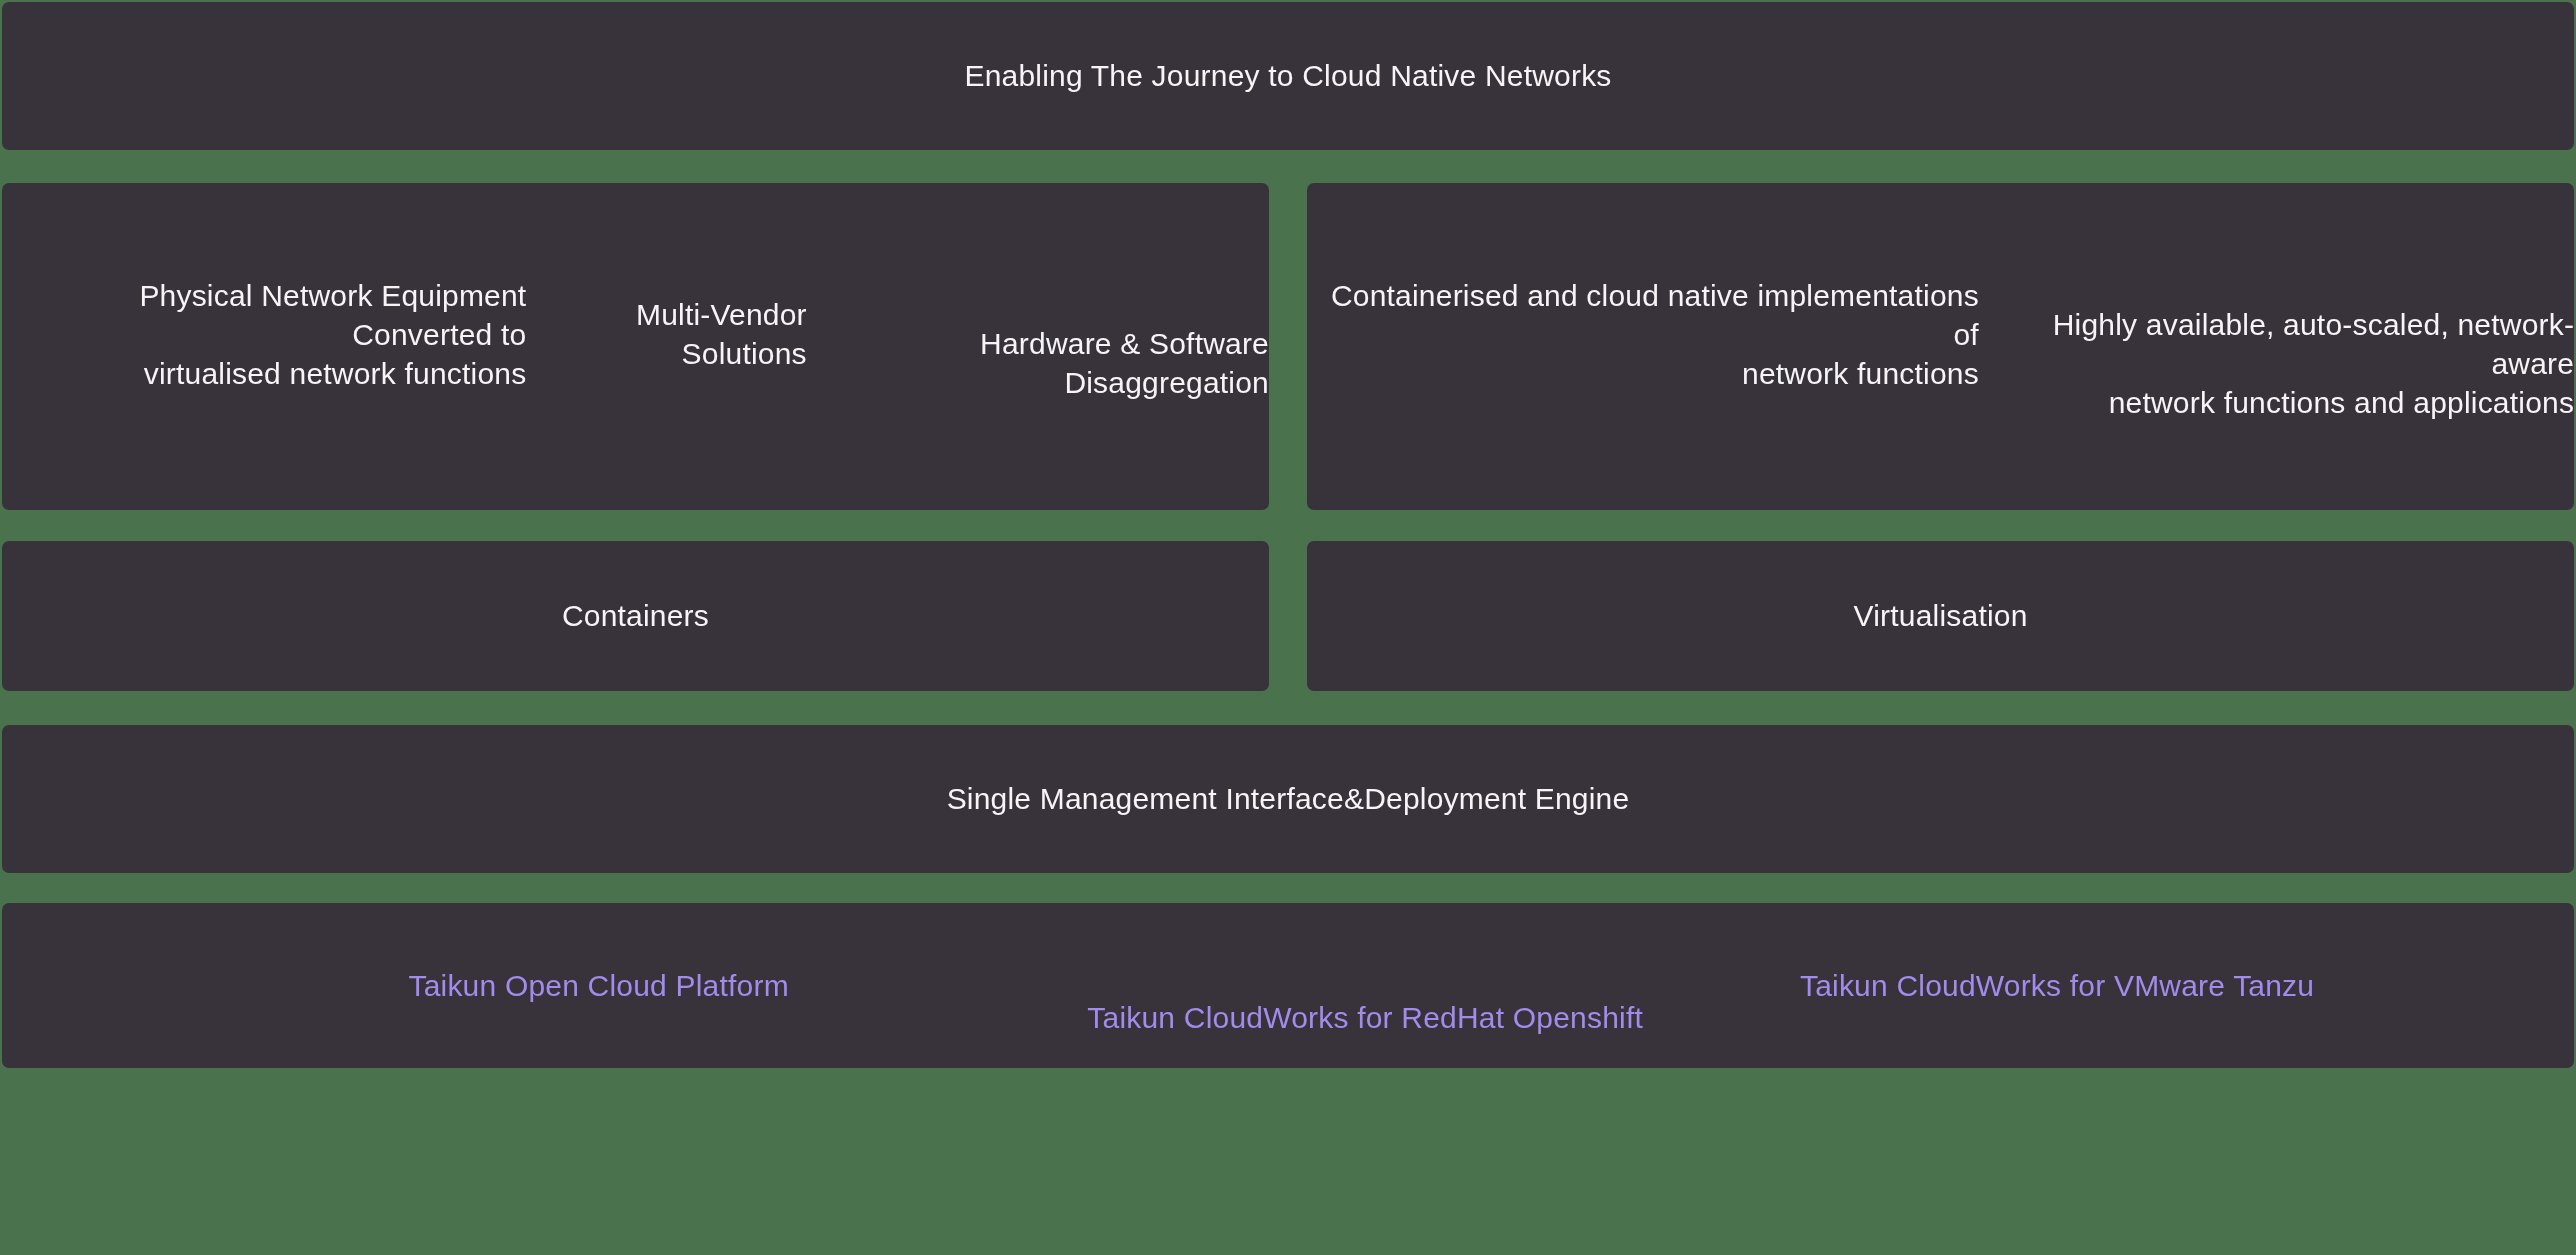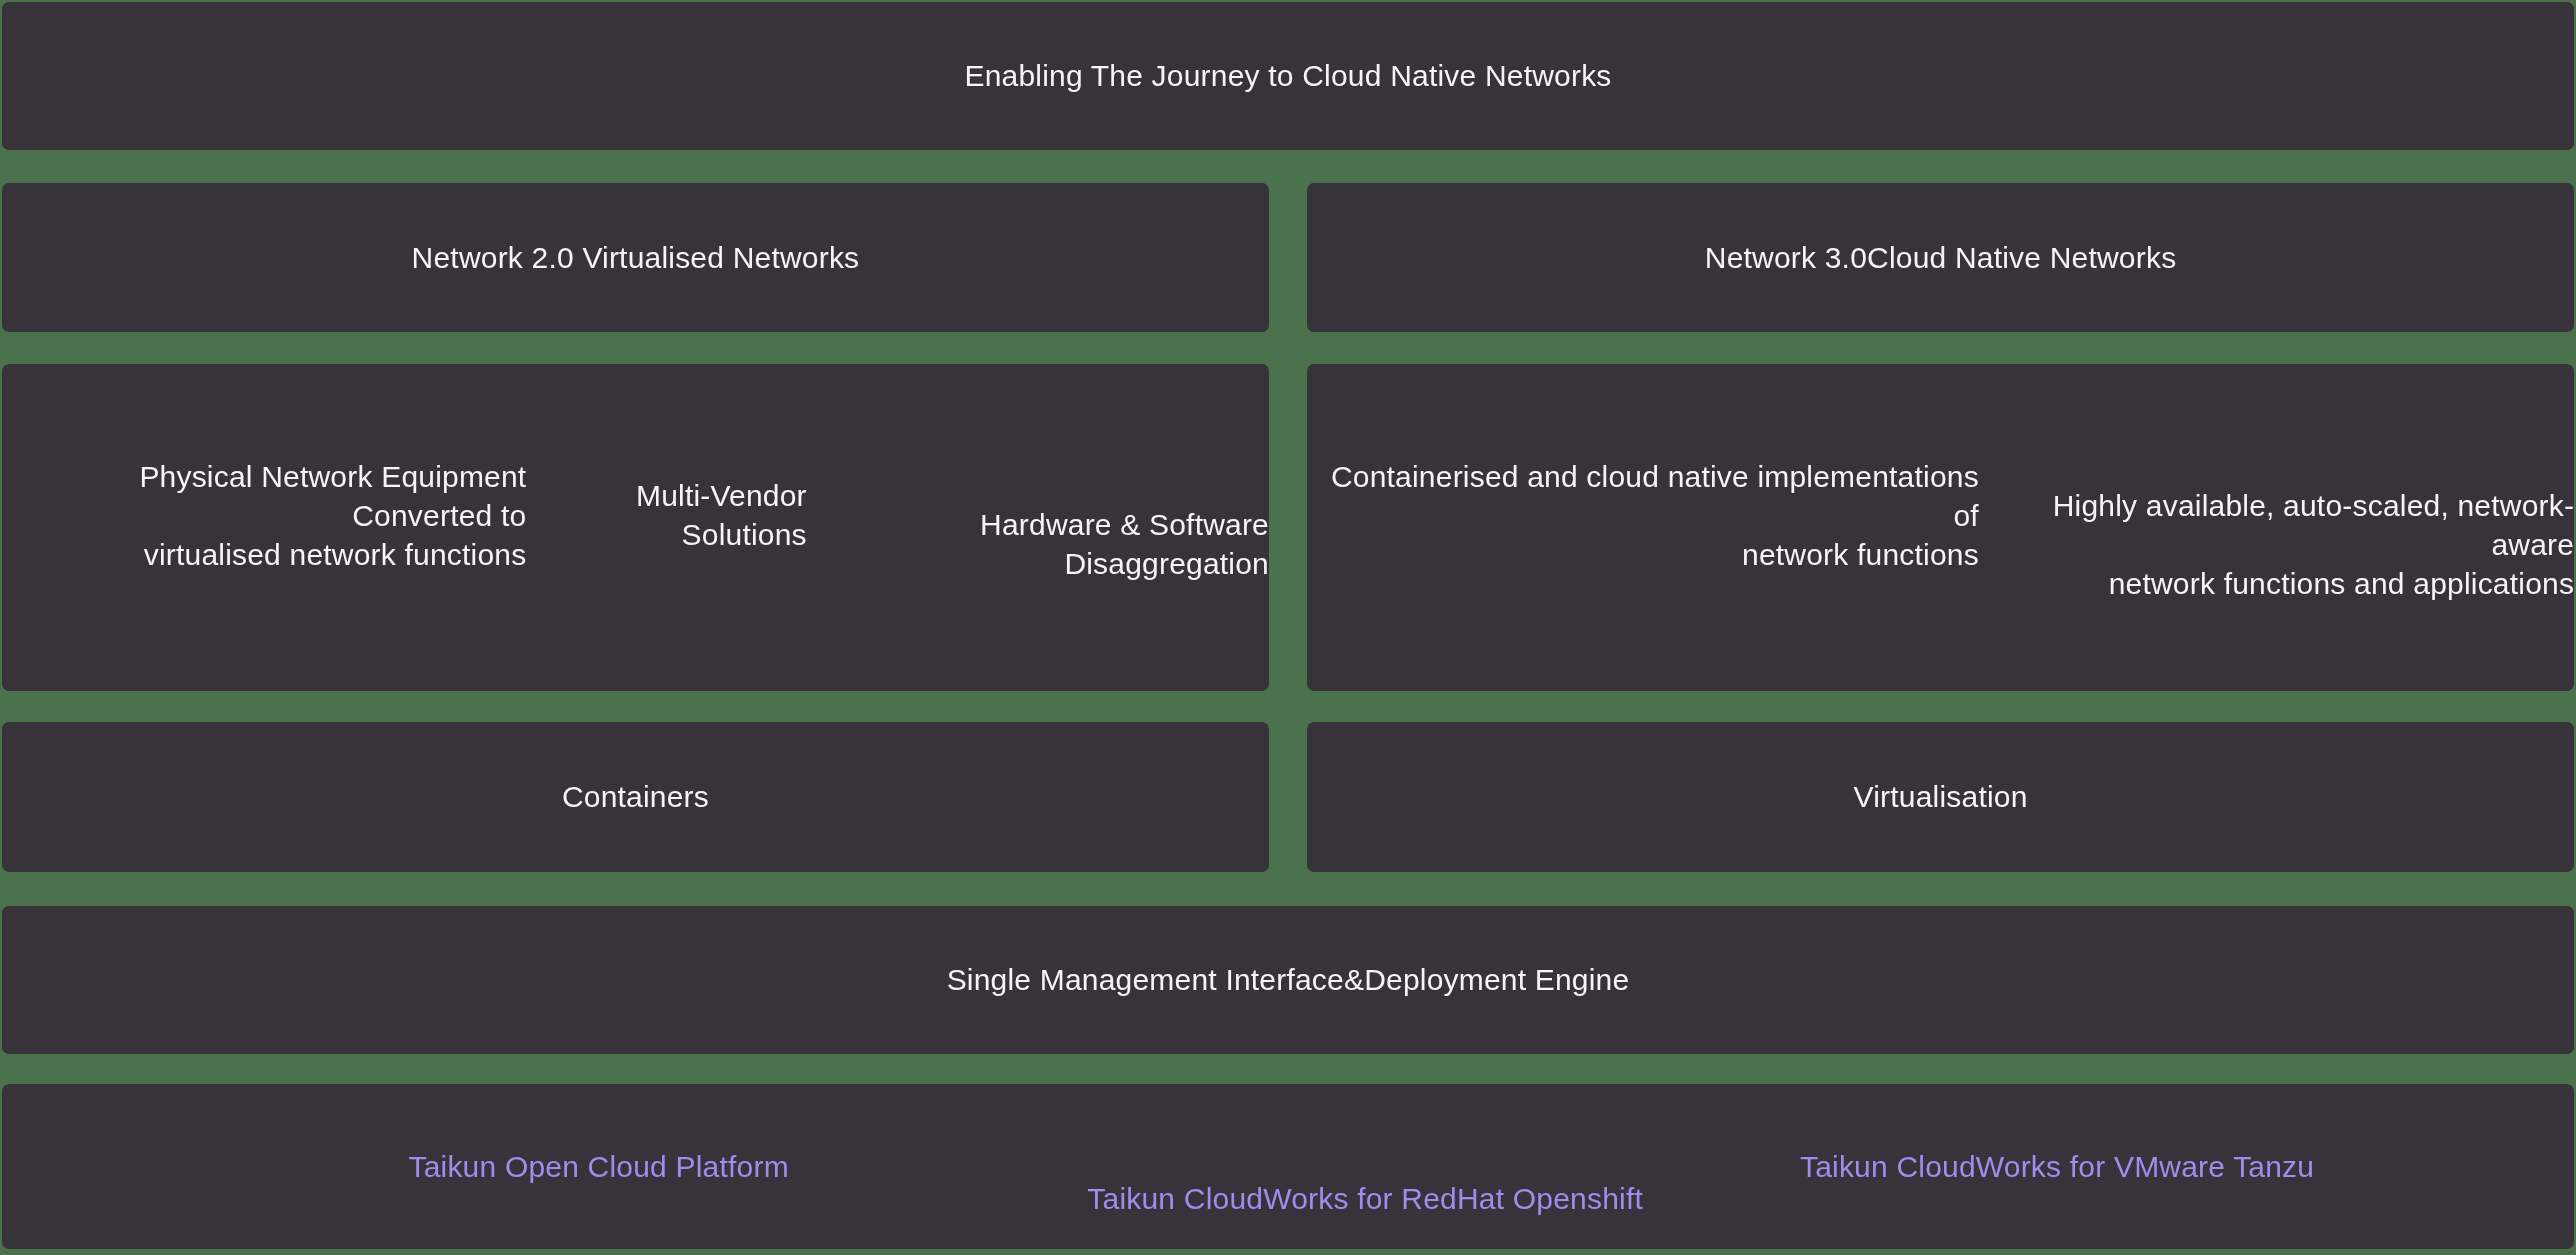--- a/index.html
+++ b/index.html
@@ -69,28 +69,20 @@
 </style>
 </head>
 <body>
 
 <div class="canvas">
 
   <div class="card r1">
     <div>Enabling The Journey to Cloud Native Networks</div>
   </div>
 
-  <div class="row r2">
-    <div class="card">
-      <div>Network 2.0 Virtualised Networks</div>
-    </div>
-    <div class="card">
-      <div>Network 3.0Cloud Native Networks</div>
-    </div>
-  </div>
 
   <div class="row r3">
     <div class="card detail-card">
       <div class="detail">Physical Network Equipment Converted to
 virtualised network functions</div>
       <div class="detail">Multi-Vendor Solutions</div>
       <div class="detail">Hardware &amp; Software Disaggregation</div>
     </div>
     <div class="card detail-card">
       <div class="detail">Containerised and cloud native implementations of

